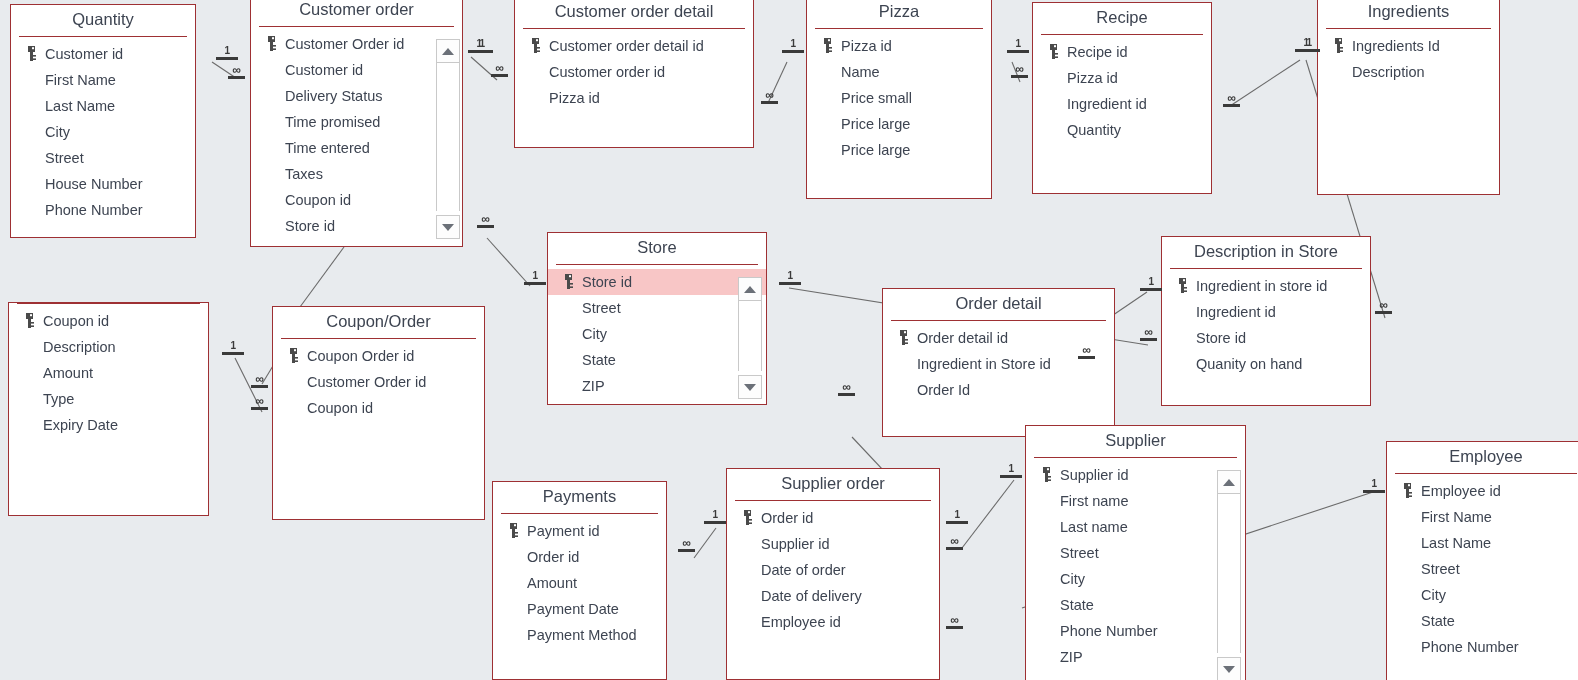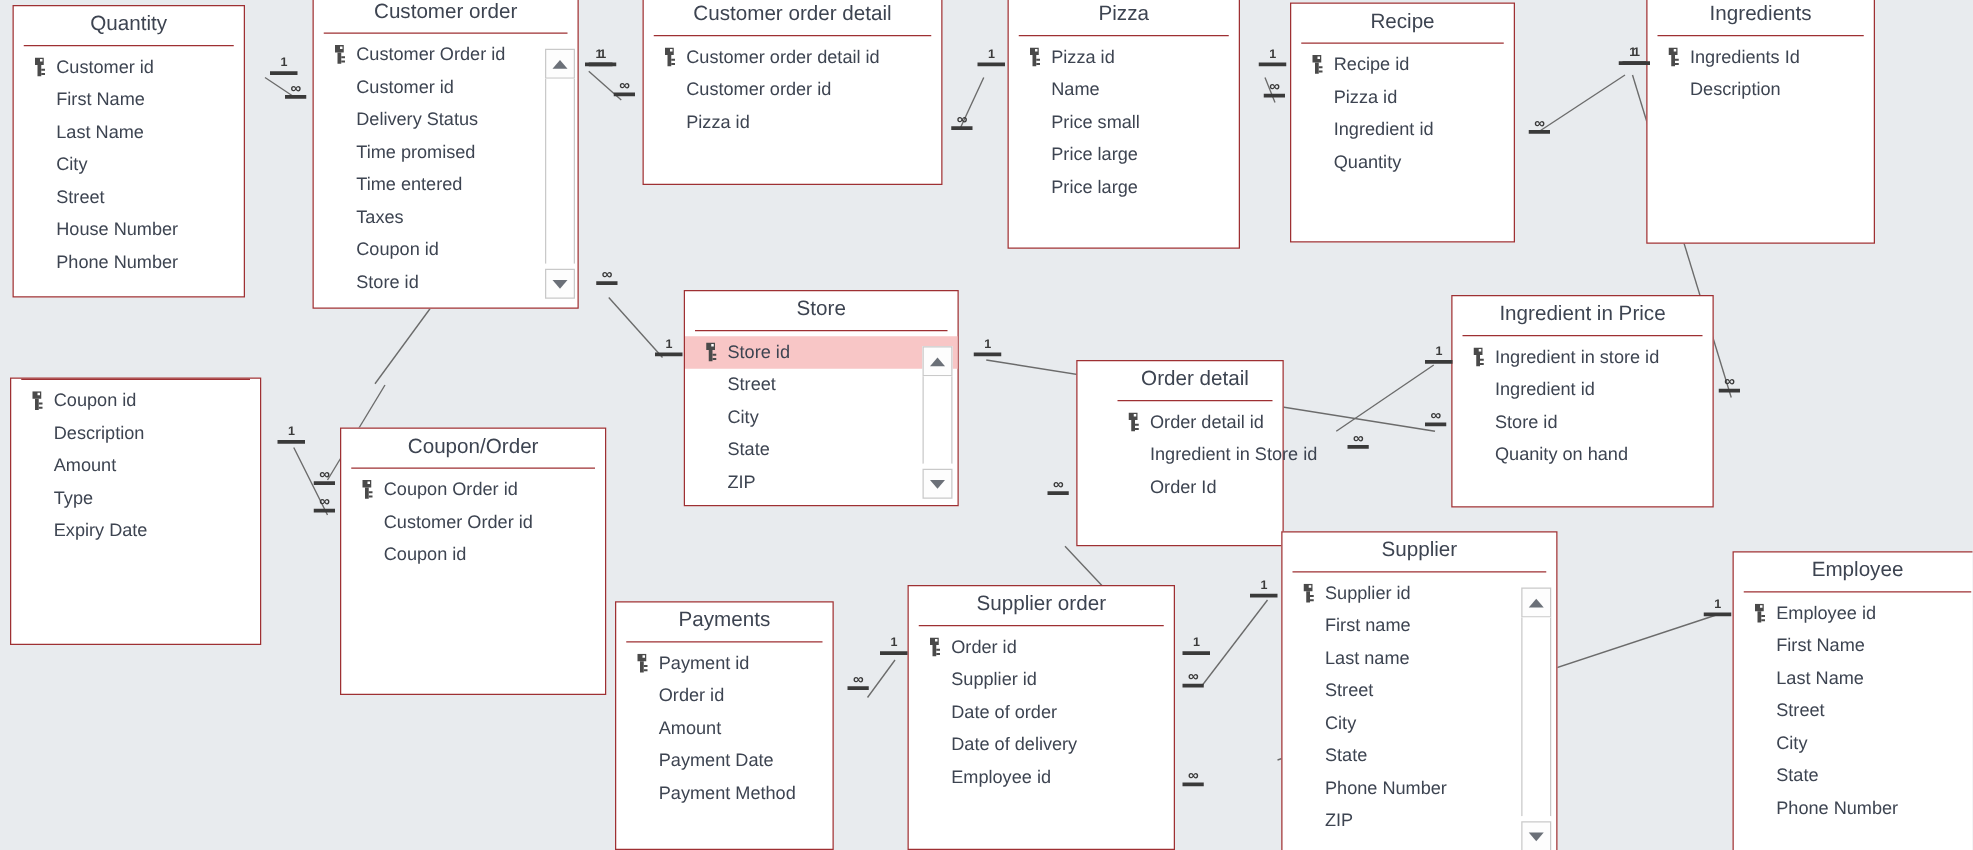--- a/index.html
+++ b/index.html
@@ -390,21 +390,21 @@
             <span class="arrow up"></span>
           </div>
           <div class="strack"></div>
           <div class="sgap"></div>
           <div class="sbtn">
             <span class="arrow down"></span>
           </div>
         </div>
       </div>
       <div class="tbl" style="left: 1161px; top: 236px; width: 210px; height: 170px;">
-        <div class="title">Ingredient in Price</div>
+        <div class="title">Description in Store</div>
         <div class="rule"></div>
         <div class="fields">
           <div class="fld">
             <span class="kslot">
               <svg class="keyicon" width="11" height="16" viewBox="0 0 11 16">
                 <rect x="2" y="0" width="7" height="6" fill="#4a4a4a"></rect>
                 <rect x="6" y="1.2" width="2" height="2" fill="#ffffff"></rect>
                 <rect x="4" y="6" width="3" height="9" fill="#4a4a4a"></rect>
                 <rect x="7" y="9" width="3" height="1.6" fill="#4a4a4a"></rect>
                 <rect x="7" y="12.4" width="3" height="1.6" fill="#4a4a4a"></rect>
@@ -419,21 +419,21 @@
           <div class="fld">
             <span class="kslot"></span>
             <span class="ftext">Store id</span>
           </div>
           <div class="fld">
             <span class="kslot"></span>
             <span class="ftext">Quanity on hand</span>
           </div>
         </div>
       </div>
-      <div class="tbl" style="left: 861px; top: 288px; width: 166px; height: 149px; padding-left: 24px;">
+      <div class="tbl" style="left: 882px; top: 288px; width: 233px; height: 149px;">
         <div class="title">Order detail</div>
         <div class="rule"></div>
         <div class="fields">
           <div class="fld">
             <span class="kslot">
               <svg class="keyicon" width="11" height="16" viewBox="0 0 11 16">
                 <rect x="2" y="0" width="7" height="6" fill="#4a4a4a"></rect>
                 <rect x="6" y="1.2" width="2" height="2" fill="#ffffff"></rect>
                 <rect x="4" y="6" width="3" height="9" fill="#4a4a4a"></rect>
                 <rect x="7" y="9" width="3" height="1.6" fill="#4a4a4a"></rect>
@@ -478,21 +478,21 @@
           <div class="fld">
             <span class="kslot"></span>
             <span class="ftext">Type</span>
           </div>
           <div class="fld">
             <span class="kslot"></span>
             <span class="ftext">Expiry Date</span>
           </div>
         </div>
       </div>
-      <div class="tbl" style="left: 272px; top: 306px; width: 213px; height: 214px; margin-top: 36px;">
+      <div class="tbl" style="left: 272px; top: 306px; width: 213px; height: 214px;">
         <div class="title">Coupon/Order</div>
         <div class="rule"></div>
         <div class="fields">
           <div class="fld">
             <span class="kslot">
               <svg class="keyicon" width="11" height="16" viewBox="0 0 11 16">
                 <rect x="2" y="0" width="7" height="6" fill="#4a4a4a"></rect>
                 <rect x="6" y="1.2" width="2" height="2" fill="#ffffff"></rect>
                 <rect x="4" y="6" width="3" height="9" fill="#4a4a4a"></rect>
                 <rect x="7" y="9" width="3" height="1.6" fill="#4a4a4a"></rect>

